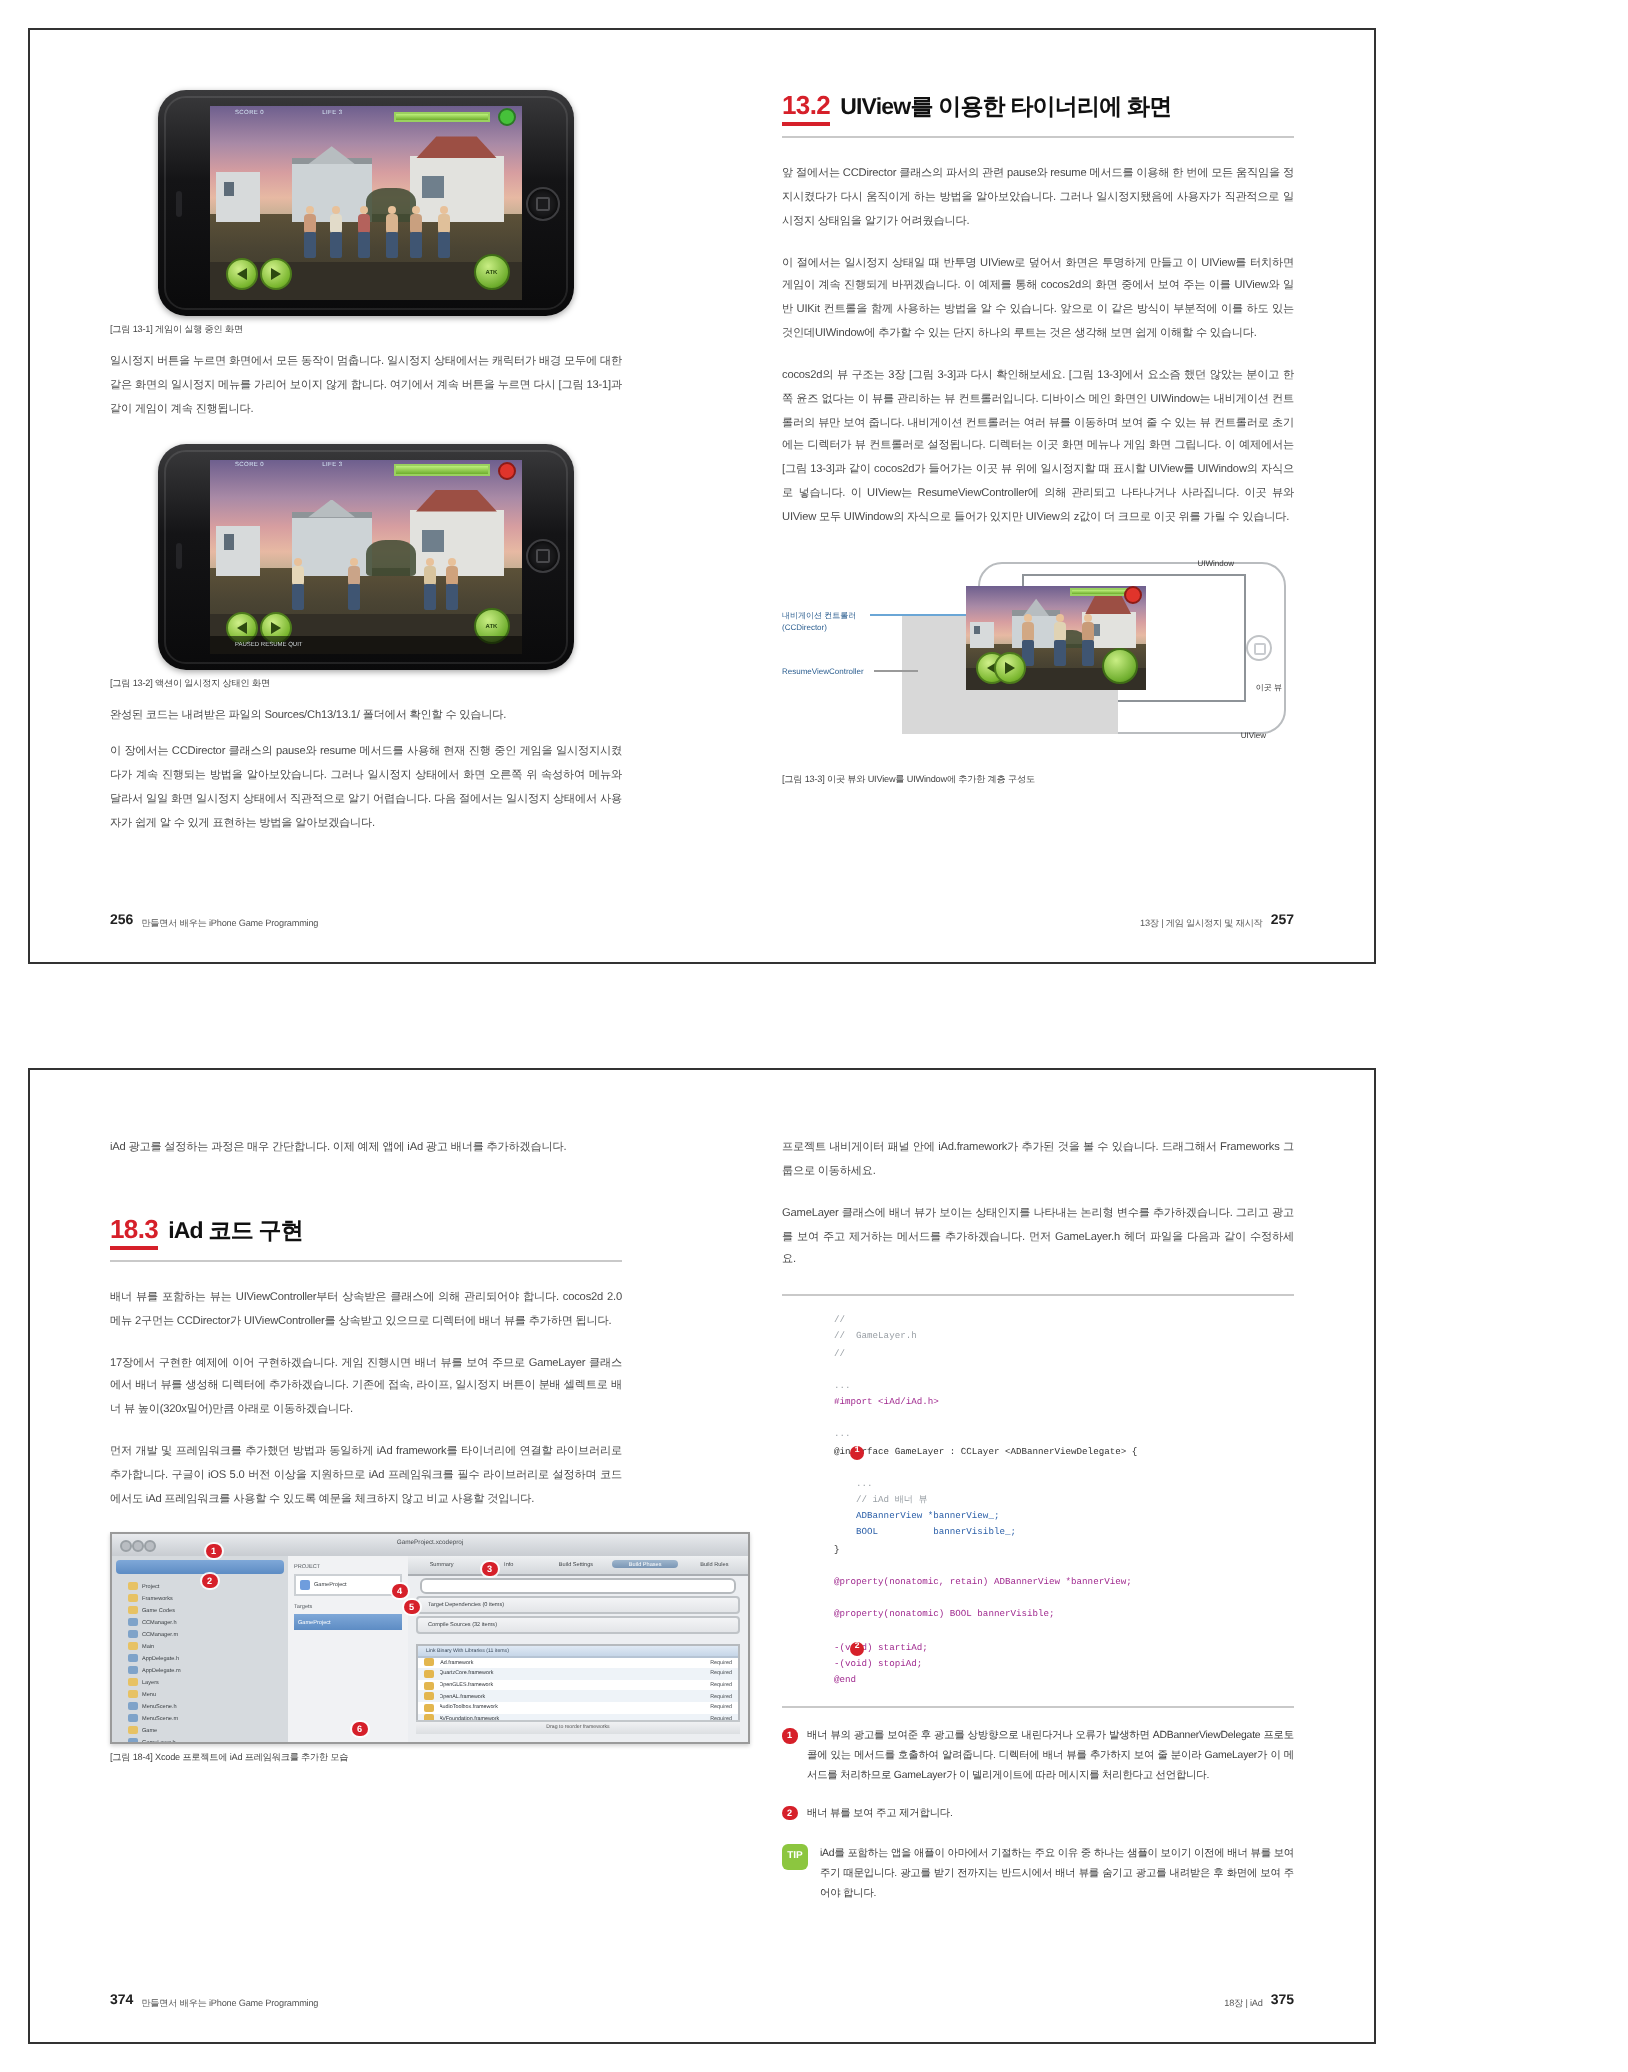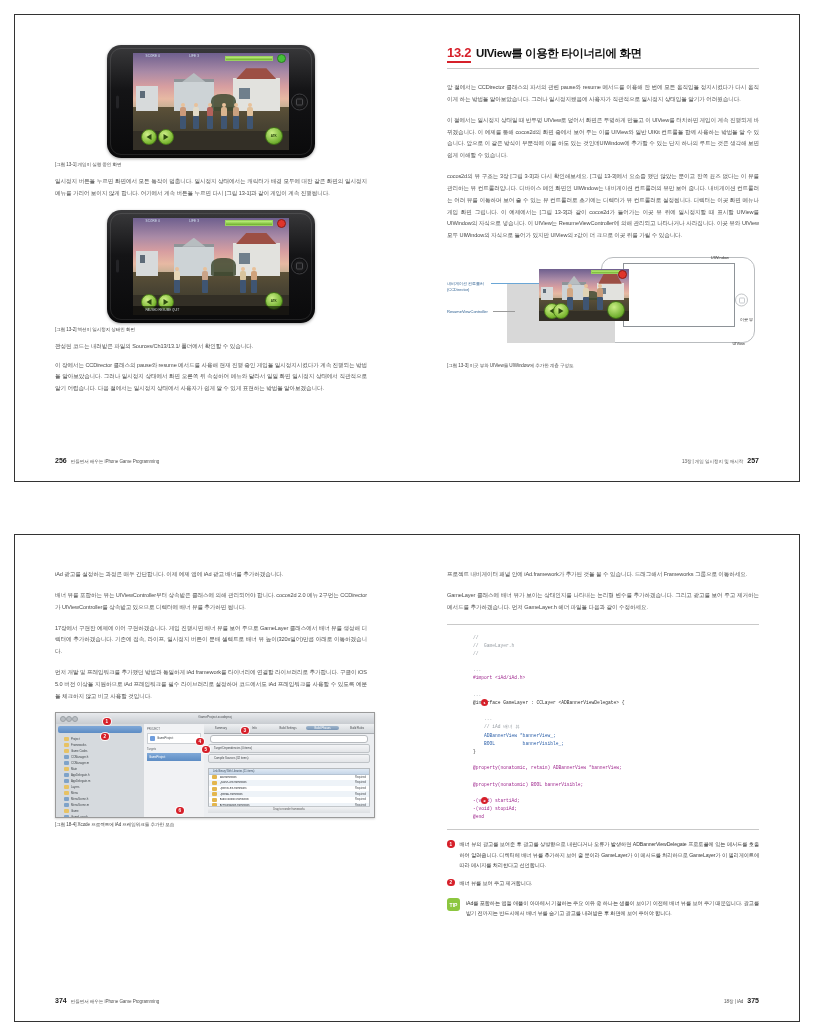--- a/index.html
+++ b/index.html
@@ -1,18 +1,18 @@
 <!DOCTYPE html>
 <html><head>
 <meta charset="utf-8">
 <style>
   html,body{margin:0;padding:0;background:#ffffff;}
   body{width:814px;height:1036px;font-family:"Liberation Sans",sans-serif;overflow:hidden;}
 
-  .spread{position:absolute;left:14px;width:786px;border:1px solid #333;background:#fff;box-sizing:border-box;}
+  .spread{position:absolute;left:14px;width:674px;border:1px solid #333;background:#fff;box-sizing:border-box;}
   #spread-1{top:14px;height:468px;}
   #spread-2{top:534px;height:488px;}
 
   .page{position:absolute;top:0;bottom:0;box-sizing:border-box;}
   .page-left{left:0;width:50%;}
   .page-right{left:50%;width:50%;}
 
   .col{position:absolute;left:40px;right:40px;top:30px;}
 
   
@@ -377,20 +377,24 @@
     </div>
   </div>
 </div>
 
 <div class="spread" id="spread-2">
 
   <div class="page page-left">
     <div class="col" style="top:34px">
       <p class="para">iAd 광고를 설정하는 과정은 매우 간단합니다. 이제 예제 앱에 iAd 광고 배너를 추가하겠습니다.</p>
 
+      <div class="h2" style="margin-top:26px">
+        <span class="num">18.3</span>
+        <span class="ttl">iAd 코드 구현</span>
+      </div>
 
       <p class="para">배너 뷰를 포함하는 뷰는 UIViewController부터 상속받은 클래스에 의해 관리되어야 합니다. cocos2d 2.0 메뉴 2구먼는 CCDirector가 UIViewController를 상속받고 있으므로 디렉터에 배너 뷰를 추가하면 됩니다.</p>
       <p class="para">17장에서 구현한 예제에 이어 구현하겠습니다. 게임 진행시면 배너 뷰를 보여 주므로 GameLayer 클래스에서 배너 뷰를 생성해 디렉터에 추가하겠습니다. 기존에 접속, 라이프, 일시정지 버튼이 분배 셀렉트로 배너 뷰 높이(320x밀어)만큼 아래로 이동하겠습니다.</p>
       <p class="para">먼저 개발 및 프레임워크를 추가했던 방법과 동일하게 iAd framework를 타이너리에 연결할 라이브러리로 추가합니다. 구글이 iOS 5.0 버전 이상을 지원하므로 iAd 프레임워크를 필수 라이브러리로 설정하며 코드에서도 iAd 프레임워크를 사용할 수 있도록 예문을 체크하지 않고 비교 사용할 것입니다.</p>
 
       <div class="xcode">
         <div class="xc-tb">
           <span class="dot" style="left:4px"></span>
           <span class="dot" style="left:10px"></span>
           <span class="dot" style="left:16px"></span>

